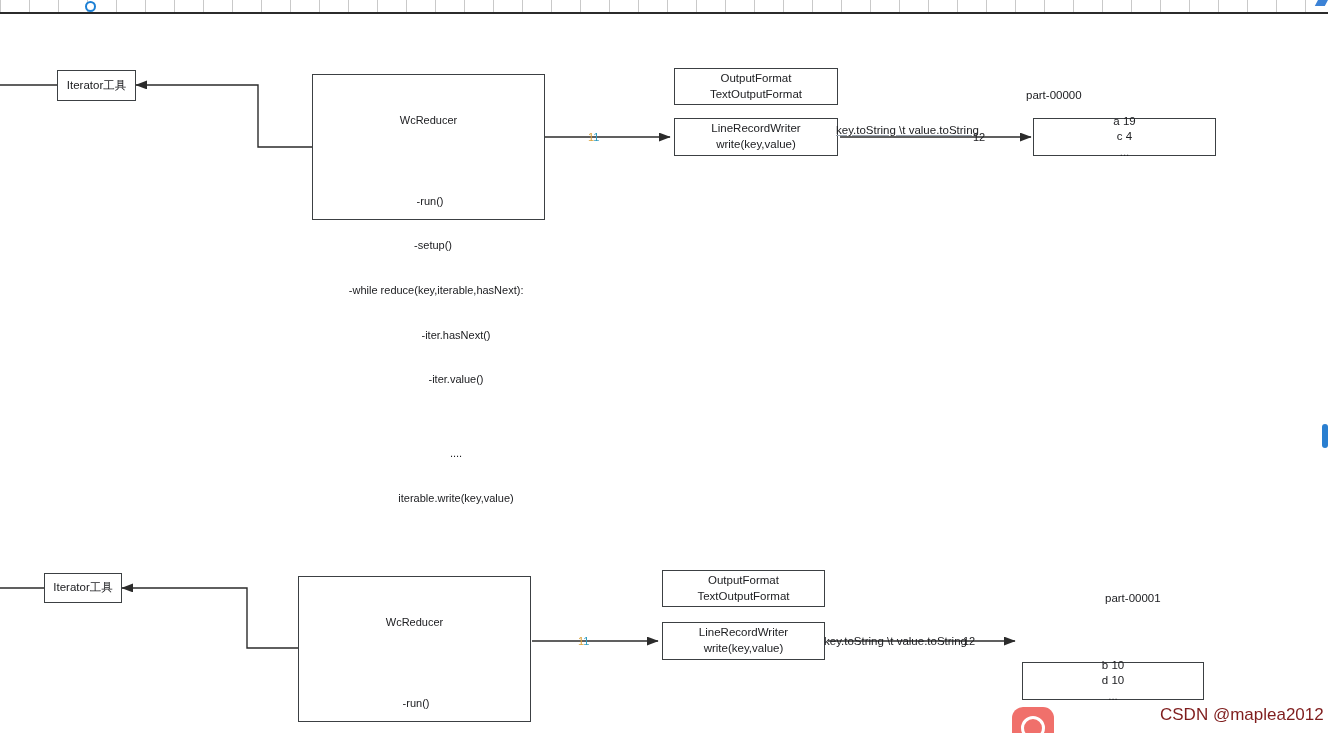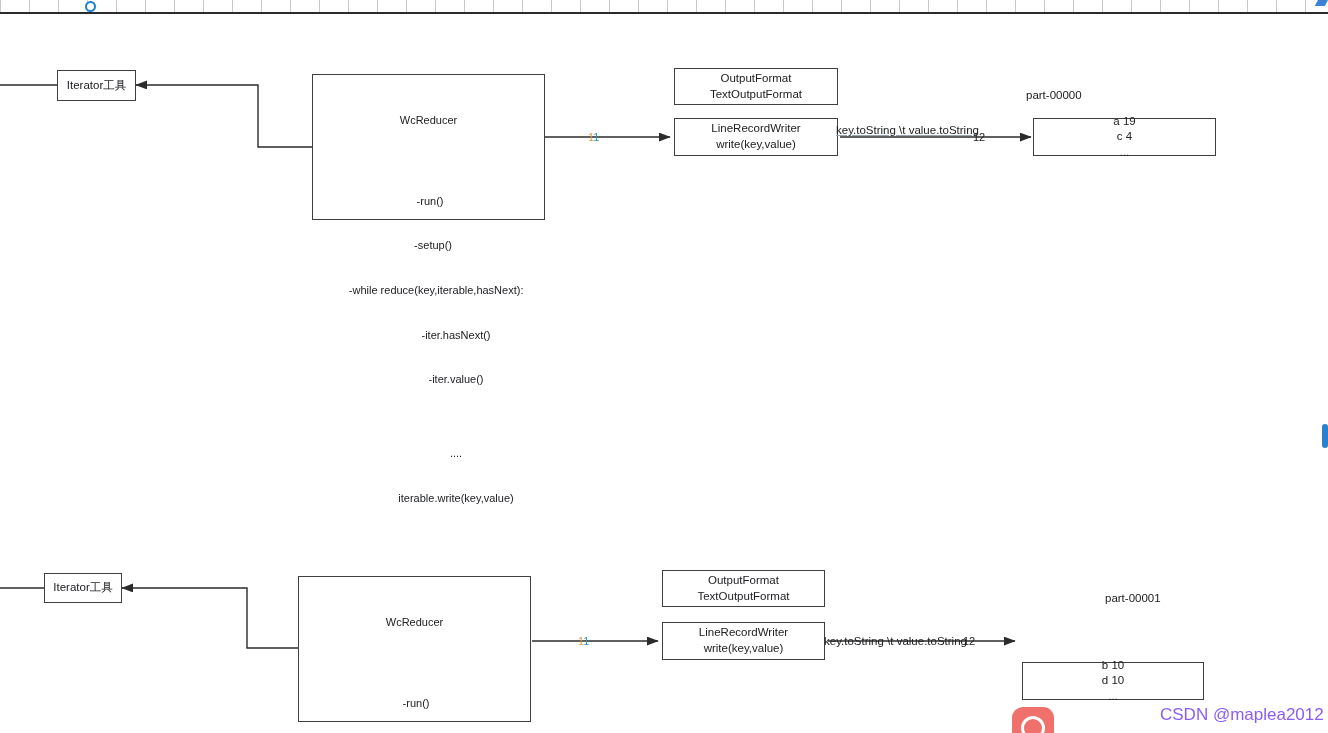--- a/index.html
+++ b/index.html
@@ -125,21 +125,21 @@
     top: 0;
     width: 1328px;
     height: 733px;
     pointer-events: none;
   }
 
   
   .wm-text {
     position: absolute;
     font-size: 17px;
-    color: #8b5cf6;
+    color: #7f1d1d;
     white-space: nowrap;
   }
   .wm-logo {
     position: absolute;
     width: 42px;
     height: 42px;
     border-radius: 11px;
     background: #f0706b;
   }
   .wm-logo .ring {

